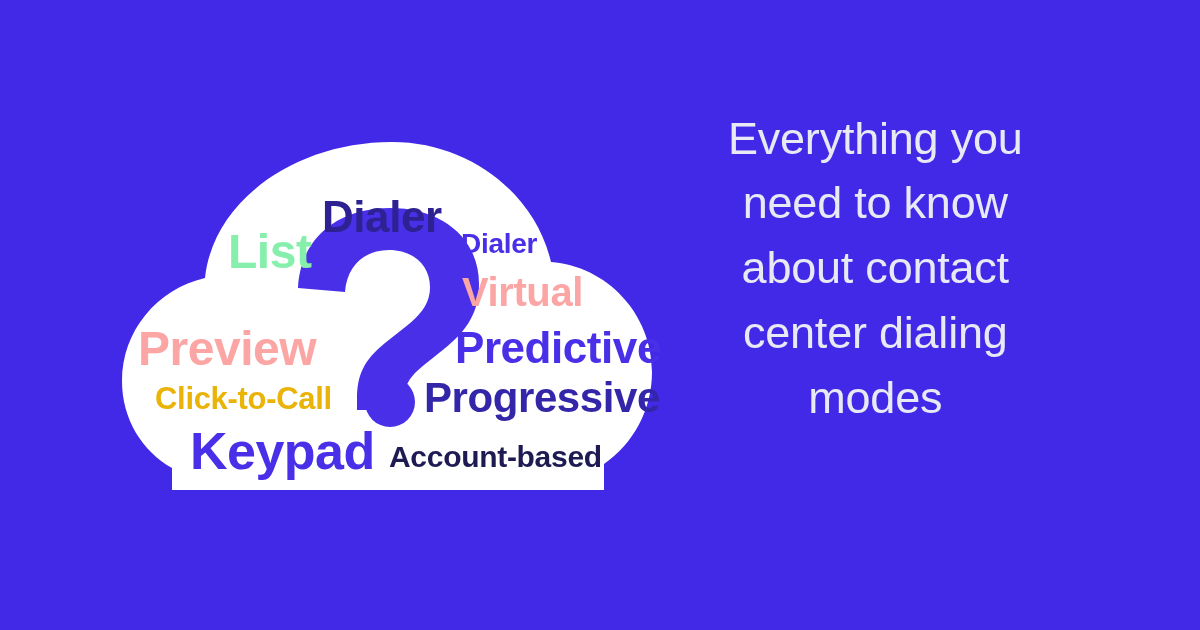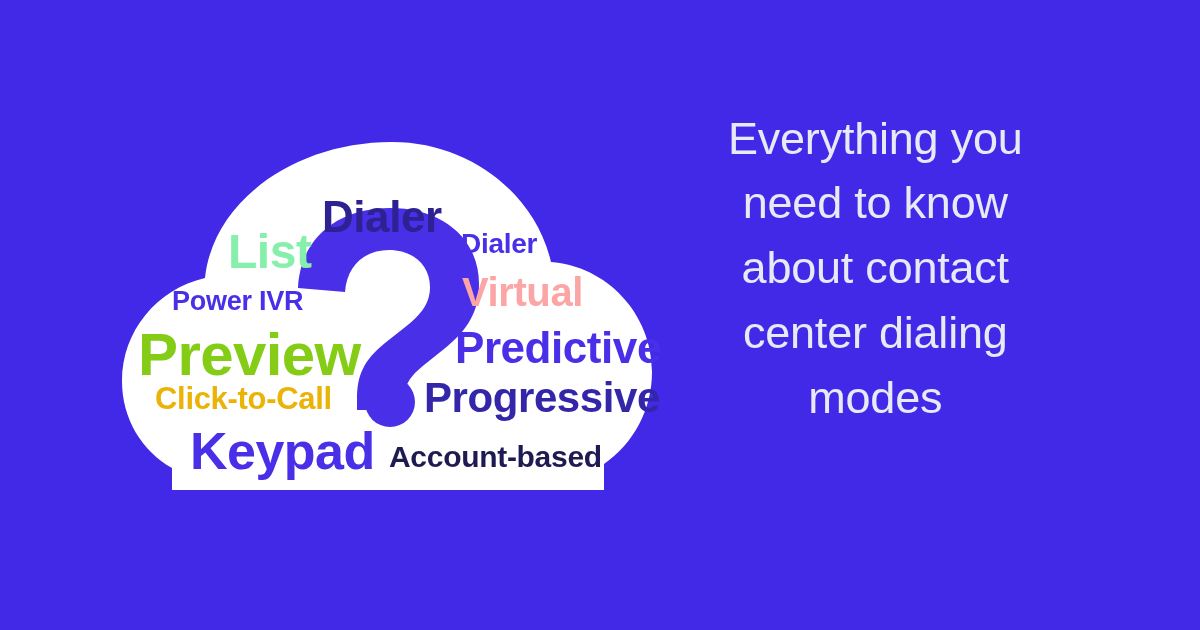--- a/index.html
+++ b/index.html
@@ -116,23 +116,22 @@
                L 444 349
                C 468 330 479 311 479 284
                C 479 239 443 208 390 208 Z"></path>
 
       <circle cx="390" cy="402" r="25" fill="#4930E8"></circle>
     </svg>
 
     <span class="cloud-word w-dialer" style="font-size: 44px; color: rgb(46, 33, 145);">Dialer</span>
     <span class="cloud-word w-list" style="font-size: 48px; color: #86efac;">List</span>
     <span class="cloud-word w-keypad" style="font-size: 28px; color: rgb(73, 48, 232);">Dialer</span>
-    <span class="cloud-word w-power-ivr" style="font-size: 27px; color: rgb(73, 48, 232);">Power IVR</span>
     <span class="cloud-word w-virtual" style="font-size: 40px; color: #fca5a5;">Virtual</span>
-    <span class="cloud-word w-preview" style="font-size: 60px; color: #84cc16;">Preview</span>
+    <span class="cloud-word w-preview" style="font-size: 48px; color: #fca5a5;">Preview</span>
     <span class="cloud-word w-predictive" style="font-size: 44px; color: rgb(73, 48, 232); margin-top: 8px;">Predictive</span>
     <span class="cloud-word w-click-to-call" style="font-size: 31px; color: #eab308;">Click-to-Call</span>
     <span class="cloud-word w-progressive" style="font-size: 42px; color: rgb(51, 38, 168);">Progressive</span>
     <span class="cloud-word w-power" style="font-size: 52px; color: rgb(73, 48, 232);">Keypad</span>
     <span class="cloud-word w-account-based" style="font-size: 30px; color: rgb(30, 27, 82);">Account-based</span>
 
   </div>
 
   <div id="headline">
     <div id="headline-text" style="color: rgb(233, 233, 246);">Everything you<br>need to know<br>about contact<br>center dialing<br>modes</div>

